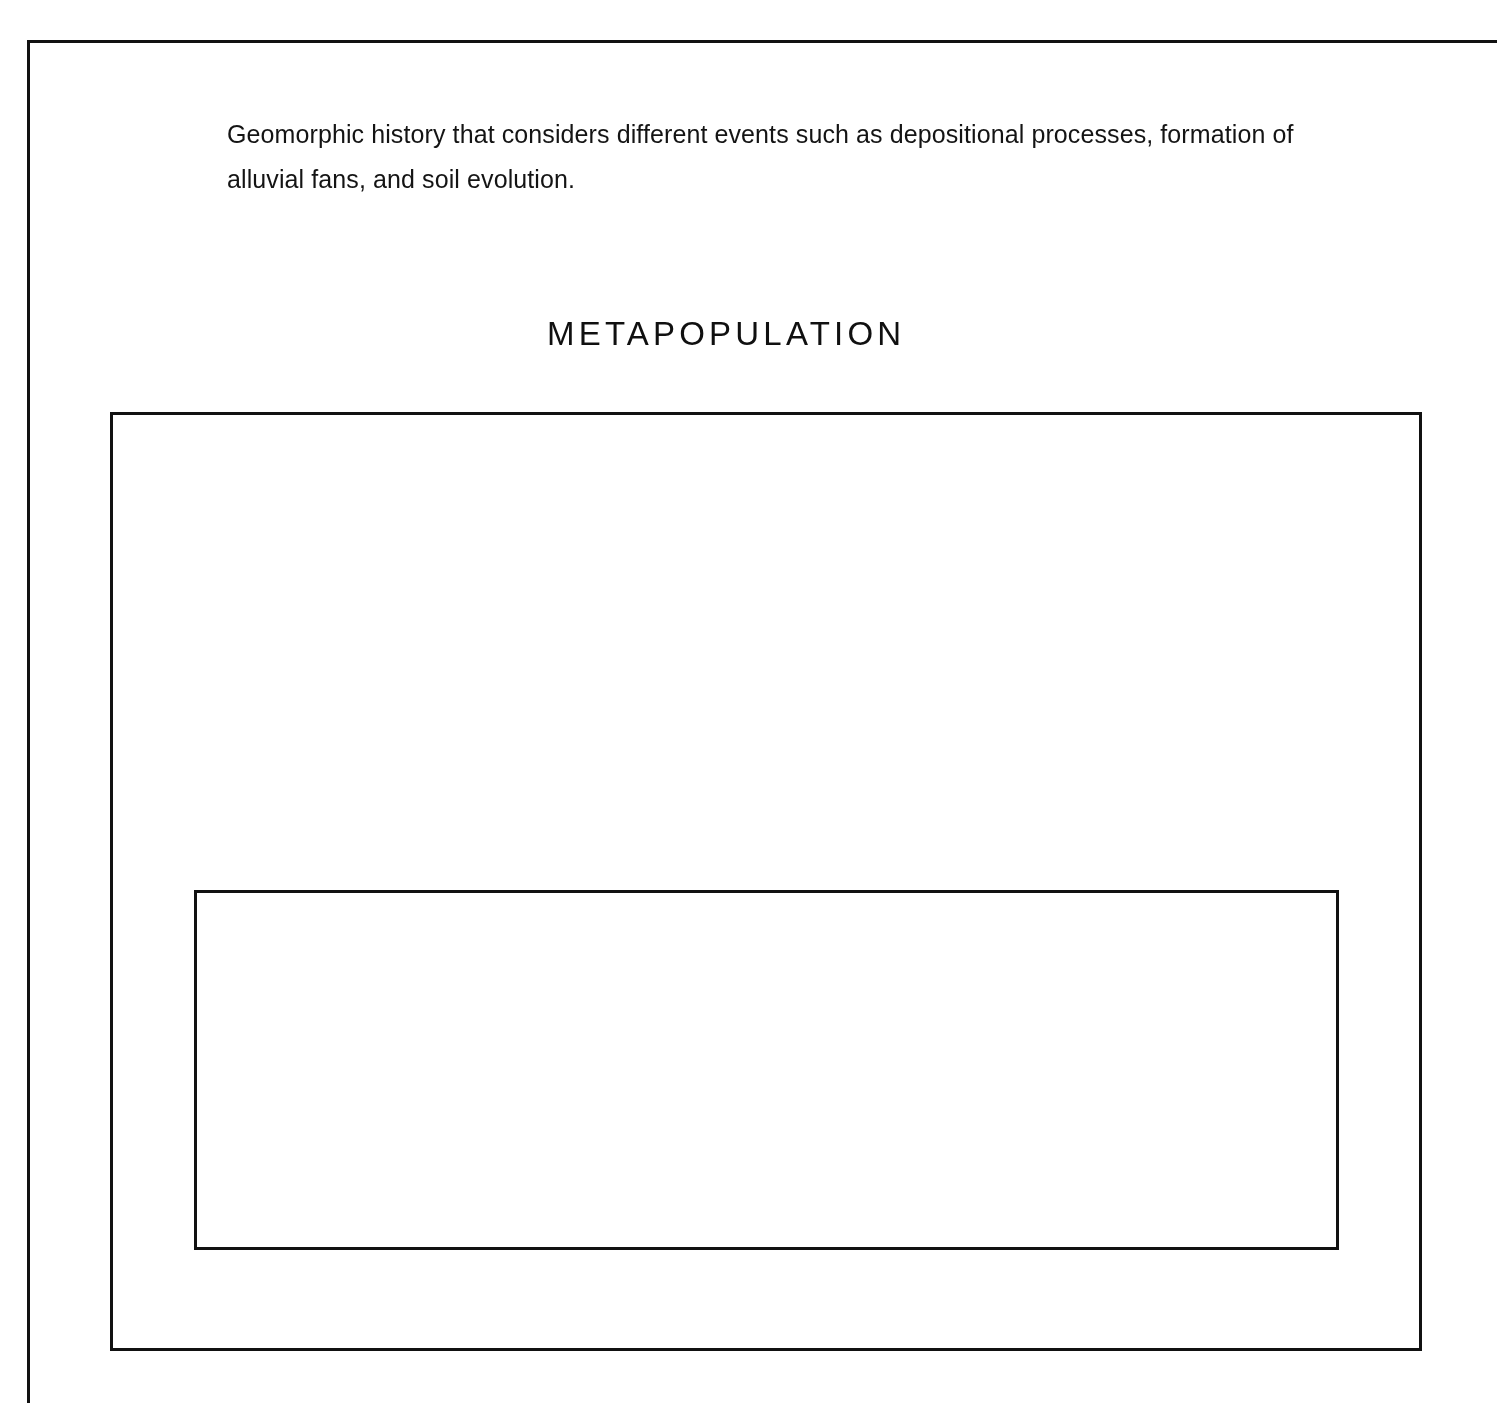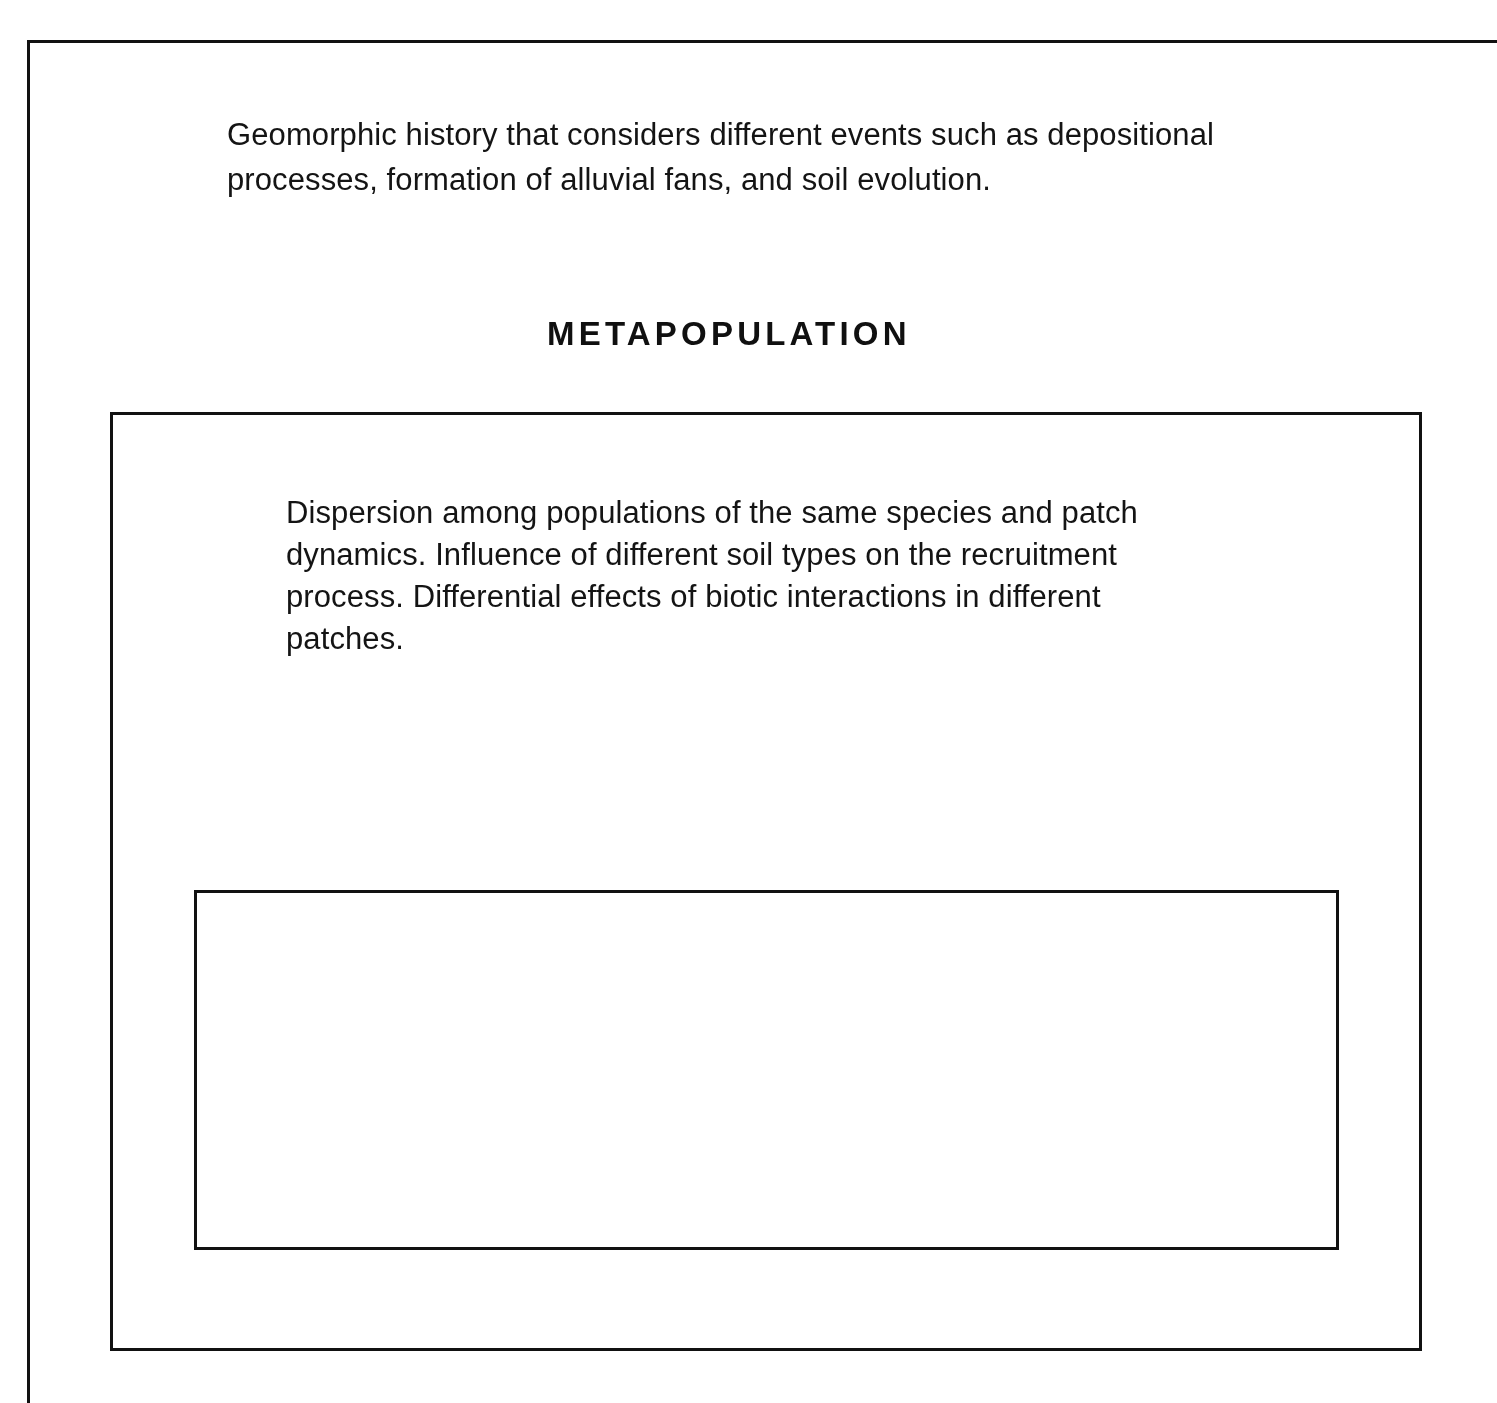--- a/index.html
+++ b/index.html
@@ -30,39 +30,39 @@
     height: 1420px;   
     border: 3px solid #111111;
     box-sizing: border-box;
     background: transparent;
   }
 
   
   .level-text {
     position: absolute;
     margin: 0;
-    font-size: 31px;
+    font-size: 25px;
     line-height: 45px;
     letter-spacing: 0.1px;
     font-weight: 400;
     color: #141414;
     white-space: pre-line;
   }
   .outer-text {
     left: 227px;
     top: 112px;
     width: 1090px;
   }
 
   
   .level-heading {
     position: absolute;
     margin: 0;
     font-size: 33px;
-    font-weight: 700;
+    font-weight: 400;
     letter-spacing: 4.2px;
     color: #101010;
     white-space: nowrap;
   }
   .heading-metapopulation {
     left: 547px;
     top: 315px;
   }
   .heading-local-population {
     left: 527px;
@@ -111,19 +111,18 @@
 <div id="canvas">
 
   <div class="outer-frame"></div>
 
   <p class="level-text outer-text">Geomorphic history that considers different events such as depositional processes, formation of alluvial fans, and soil evolution.</p>
 
   <h2 class="level-heading heading-metapopulation">METAPOPULATION</h2>
 
   <div class="metapopulation-frame"></div>
 
-  <p class="level-text metapopulation-text">Dispersion among populations of the same species and patch dynamics. Influence of different soil types on the recruitment process. Differential effects of biotic interactions in different patches.</p>
 
 
   <div class="local-population-frame"></div>
 
 
 </div>
 
 </body></html>

